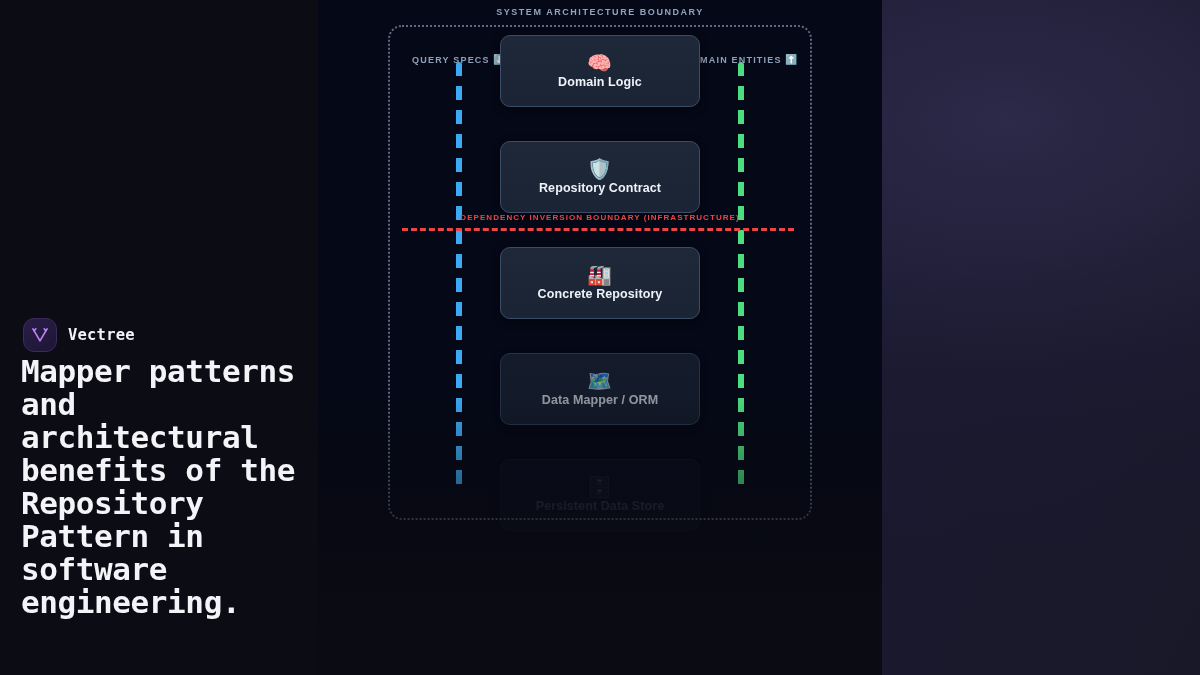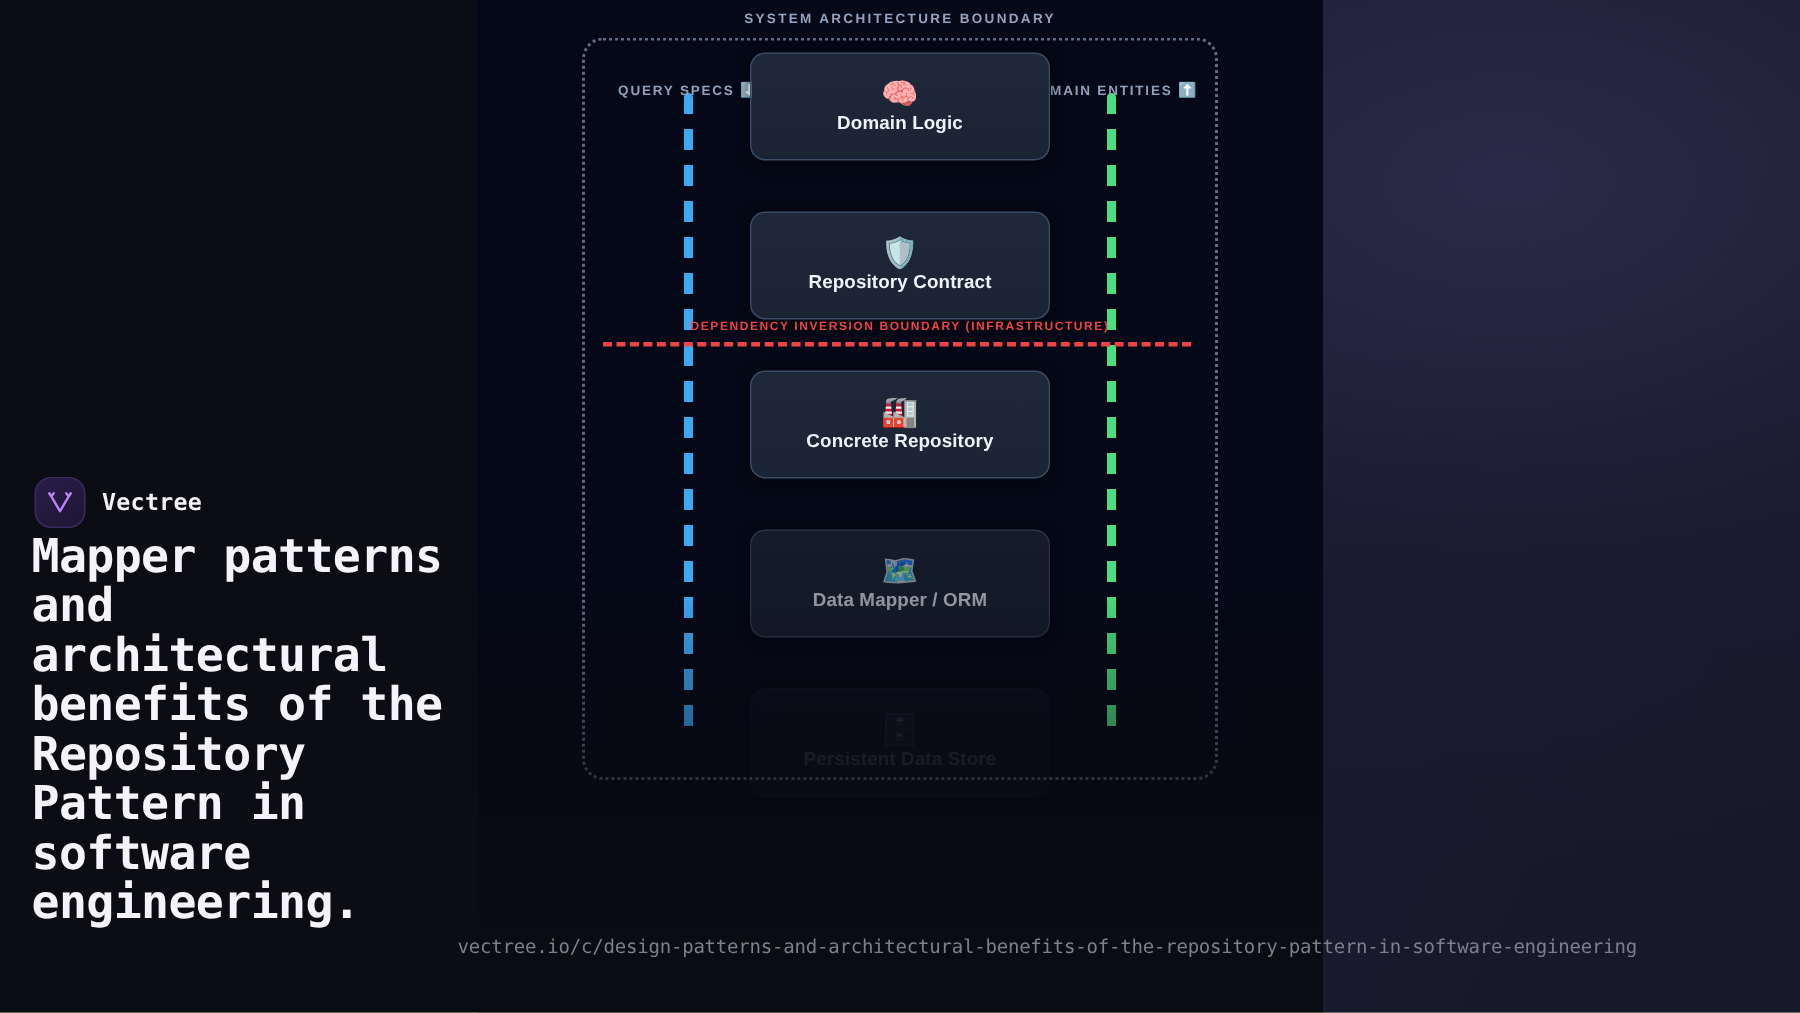--- a/index.html
+++ b/index.html
@@ -9,21 +9,21 @@
     height: 675px;
     overflow: hidden;
     background: #0c0c14;
     font-family: "Liberation Sans", sans-serif;
   }
 
   #root {
     position: relative;
     width: 1200px;
     height: 675px;
-    background: #fef9c3;
+    background: #fde047;
     overflow: hidden;
   }
 
   
   .hero-panel {
     position: absolute;
     left: 318px;
     top: 0;
     width: 882px;
     height: 675px;
@@ -288,15 +288,14 @@
             <path d="M19 7 L17 4.6 M19 7 L20.6 4.6"></path>
           </g>
         </svg>
       </div>
       <div class="brand-name">Vectree</div>
     </div>
 
     <div class="headline">Mapper patterns and architectural benefits of the Repository Pattern in software engineering.</div>
   </div>
 
-  <div class="url">vectree.io/c/design-patterns-and-architectural-benefits-of-the-repository-pattern-in-software-engineering</div>
 
 </div>
 
 </body></html>

